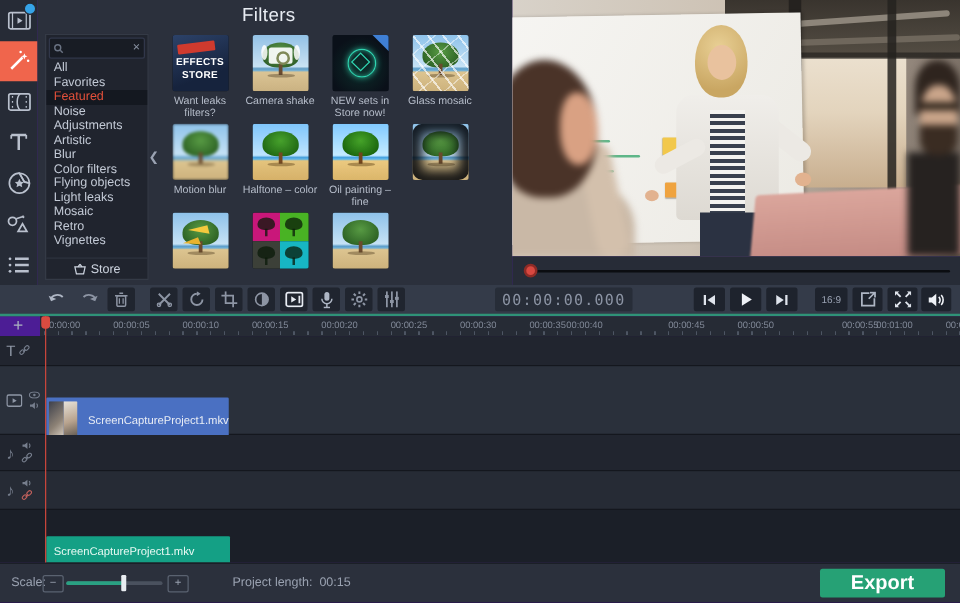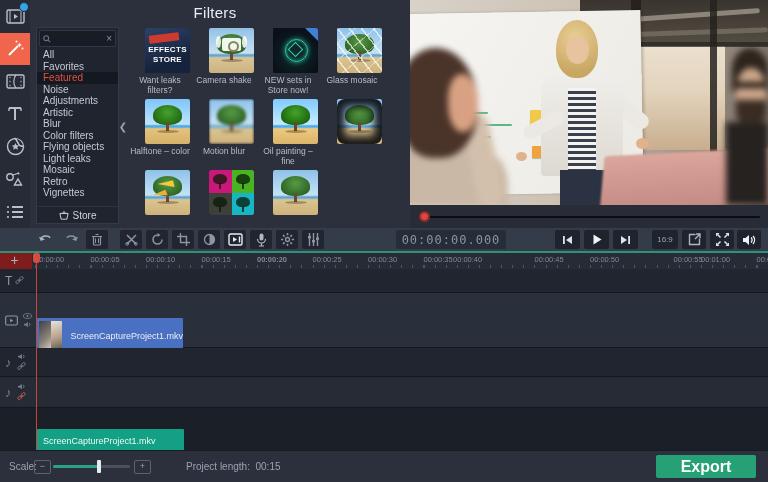--- a/index.html
+++ b/index.html
@@ -1,16 +1,16 @@
 <!DOCTYPE html>
 <html><head>
 <meta charset="utf-8">
 <style>
   html,body{margin:0;padding:0;background:#0e1015;}
-  #app{position:relative;width:768px;height:482px;background:#7f1d1d;overflow:hidden;
+  #app{position:relative;width:768px;height:482px;background:#4c1d95;overflow:hidden;
        font-family:"Liberation Sans",sans-serif;color:#c3cad6;-webkit-font-smoothing:antialiased;}
   .abs{position:absolute;}
 
   
   #sidebar{left:0;top:0;width:30px;height:228px;background:#262b36;display:flex;flex-direction:column;}
   .side-item{width:30px;height:33px;display:flex;align-items:center;justify-content:center;position:relative;cursor:pointer;}
   .side-item.active{background:#f0654c;}
   .side-item svg{display:block;}
   .badge{position:absolute;top:2px;right:1px;width:8px;height:8px;border-radius:50%;background:#35a3e8;border:1px solid #262b36;}
 
@@ -21,21 +21,21 @@
   #search-row{height:15px;margin:2px 2px 1px 2px;background:#181c24;border:1px solid #31374a;border-radius:2px;display:flex;align-items:center;padding:0 3px;gap:2px;}
   #search-row input{flex:1;min-width:0;background:transparent;border:0;outline:0;color:#c3cad6;font-size:9px;font-family:"Liberation Sans",sans-serif;}
   #search-close{color:#8a93a3;font-size:10px;line-height:10px;cursor:pointer;}
   #cat-list{flex:1;overflow:hidden;padding-top:1px;}
   .cat-item{font-size:10px;line-height:11.5px;padding-left:6px;color:#c3cad6;cursor:pointer;white-space:nowrap;}
   .cat-item.selected{background:#141820;color:#e4503a;}
   #store-btn{height:16px;display:flex;align-items:center;justify-content:center;gap:4px;color:#cdd4df;font-size:10px;cursor:pointer;border-top:1px solid #2c323e;}
   #collapse{left:88px;top:115px;width:10px;height:22px;display:flex;align-items:center;justify-content:center;color:#9aa2b2;font-size:10px;cursor:pointer;}
 
   #tiles{left:100px;top:28px;width:276px;height:200px;display:grid;grid-template-columns:repeat(4,60px);grid-auto-rows:71px;column-gap:4px;overflow:hidden;}
-  .tile{width:60px;display:flex;flex-direction:column;align-items:flex-end;cursor:pointer;}
+  .tile{width:60px;display:flex;flex-direction:column;align-items:center;cursor:pointer;}
   .thumb{width:45px;height:45px;border-radius:2px;position:relative;overflow:hidden;background:#10161f;}
   .tile-label{margin-top:3px;font-size:8.5px;line-height:9.5px;text-align:center;color:#b6bdca;width:60px;}
 
   .scene{position:absolute;inset:0;background:linear-gradient(180deg,#8ec2ea 0%,#c6e2f5 56%,#5d9ec9 60%,#6fb0d6 63%,#dcc490 66%,#cdb27c 100%);}
   .crown{position:absolute;left:8px;top:6px;width:29px;height:20px;border-radius:55% 55% 45% 45%;background:radial-gradient(ellipse at 50% 38%,#579a43,#2f6526 75%);}
   .trunk{position:absolute;left:21px;top:23px;width:3px;height:9px;background:#6b4a2e;}
   .tshadow{position:absolute;left:12px;top:31px;width:22px;height:3px;border-radius:50%;background:rgba(90,70,40,.45);}
   .overlay{position:absolute;inset:0;}
   .store-face,.sets-face{position:absolute;inset:0;display:none;}
   .kind-store-promo .store-face{display:block;background:linear-gradient(160deg,#2c4269,#152档23d 70%);background:linear-gradient(160deg,#2c4269,#16233d 70%);}
@@ -349,47 +349,47 @@
               <div class="trunk"></div>
               <div class="tshadow"></div>
 
         </div>
 
         <div class="overlay"></div>
 
       </div>
       <div class="tile-label">Glass mosaic</div>
     </div>
-        <div class="tile kind-halftone-color">
+        <div class="tile kind-motion-blur">
       <div class="thumb">
         <div class="scene">
           <div class="crown"></div>
               <div class="trunk"></div>
               <div class="tshadow"></div>
 
         </div>
 
         <div class="overlay"></div>
 
       </div>
-      <div class="tile-label">Halftone – color</div>
-    </div>
-        <div class="tile kind-motion-blur">
+      <div class="tile-label">Motion blur</div>
+    </div>
+        <div class="tile kind-halftone-color">
       <div class="thumb">
         <div class="scene">
           <div class="crown"></div>
               <div class="trunk"></div>
               <div class="tshadow"></div>
 
         </div>
 
         <div class="overlay"></div>
 
       </div>
-      <div class="tile-label">Motion blur</div>
+      <div class="tile-label">Halftone – color</div>
     </div>
         <div class="tile kind-oil-painting">
       <div class="thumb">
         <div class="scene">
           <div class="crown"></div>
               <div class="trunk"></div>
               <div class="tshadow"></div>
 
         </div>
 
@@ -628,21 +628,21 @@
     </div>
   </div>
 
   <div id="add-track" class="abs">+</div>
   <div id="ruler" class="abs">
     <div id="tick-dots"></div>
   <div class="tick-label" style="left: 3px;">00:00:00</div>
       <div class="tick-label" style="left: 58.5px;">00:00:05</div>
       <div class="tick-label" style="left: 114px;">00:00:10</div>
       <div class="tick-label" style="left: 169.5px;">00:00:15</div>
-      <div class="tick-label" style="left: 225px; font-weight: bold;">00:00:20</div>
+      <div class="tick-label" style="left: 225px;">00:00:20</div>
       <div class="tick-label" style="left: 280.5px;">00:00:25</div>
       <div class="tick-label" style="left: 336px;">00:00:30</div>
       <div class="tick-label" style="left: 391.5px;">00:00:35</div>
       <div class="tick-label" style="left: 421px;">00:00:40</div>
       <div class="tick-label" style="left: 502.5px;">00:00:45</div>
       <div class="tick-label" style="left: 558px;">00:00:50</div>
       <div class="tick-label" style="left: 613.5px; margin-left: 28px;">00:00:55</div>
       <div class="tick-label" style="left: 669px;">00:01:00</div>
       <div class="tick-label" style="left: 724.5px;">00:01:05</div>
     </div>

